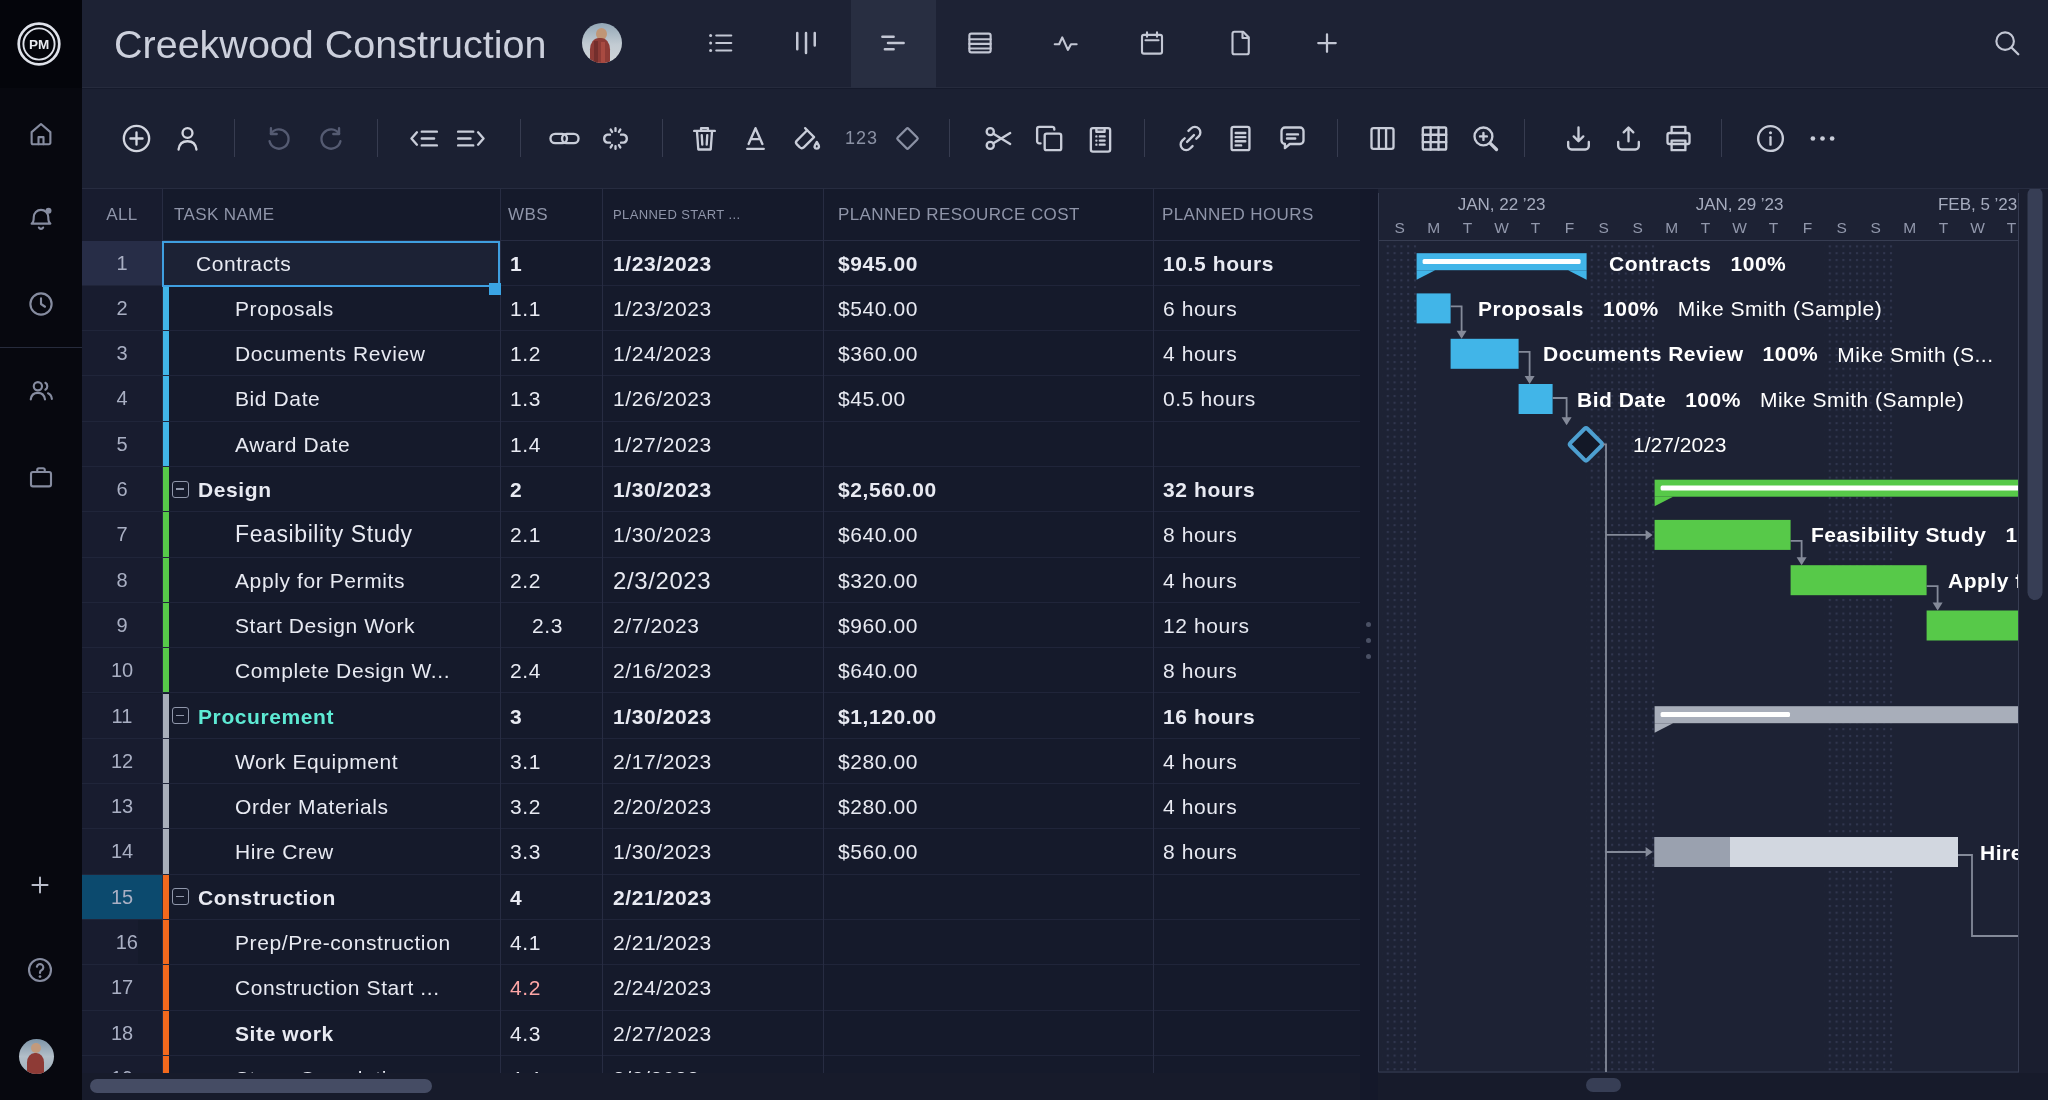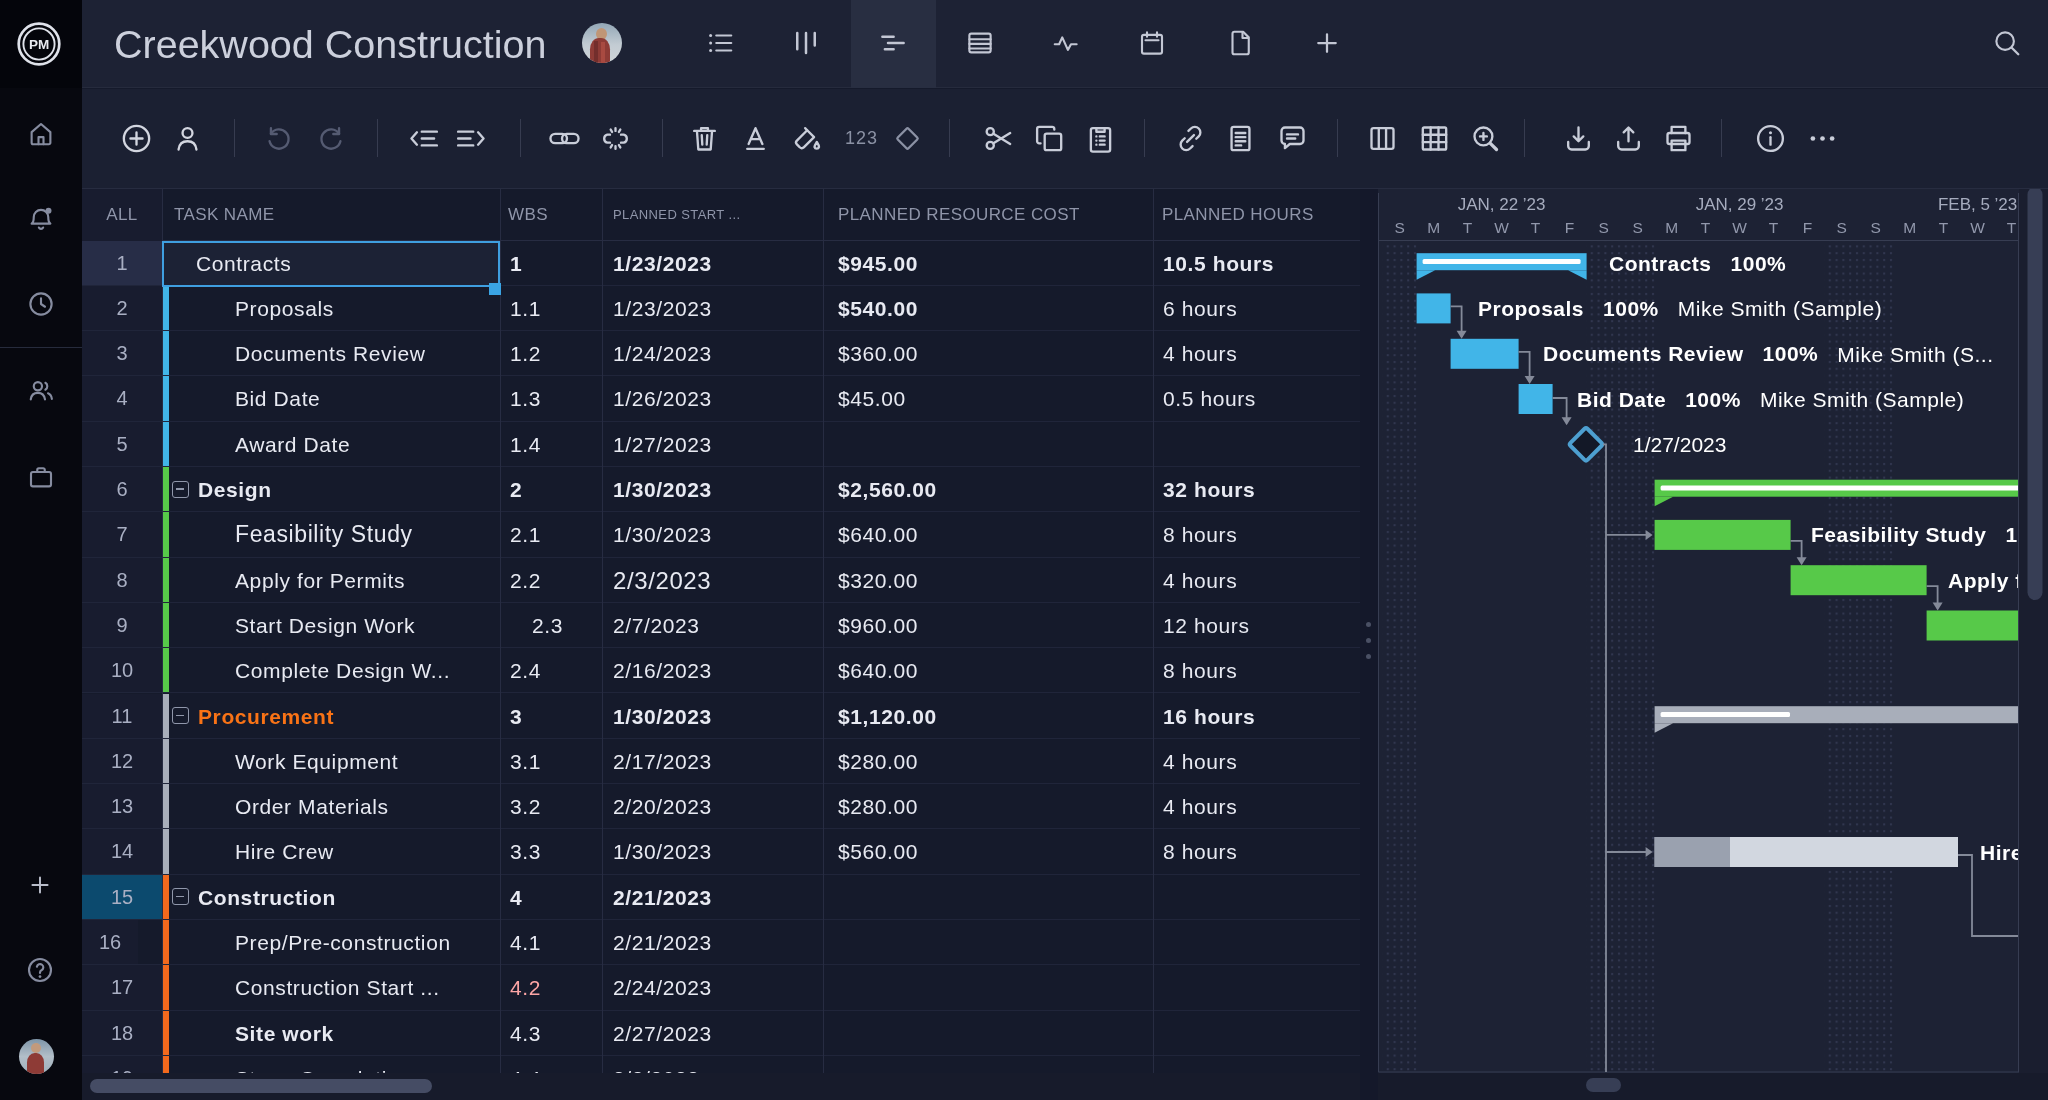--- a/index.html
+++ b/index.html
@@ -234,21 +234,21 @@
 <div class="abs" style="left:531px;top:0;height:100%;line-height:45.3px;font-size:21px;color:#e8eaf2;font-weight:bold;letter-spacing:.6px">1/23/2023</div>
 <div class="abs" style="left:756px;top:0;height:100%;line-height:45.3px;font-size:21px;color:#e8eaf2;font-weight:bold;letter-spacing:.6px">$945.00</div>
 <div class="abs" style="left:1081px;top:0;height:100%;line-height:45.3px;font-size:21px;color:#e8eaf2;font-weight:bold;letter-spacing:.6px">10.5 hours</div>
 </div>
 <div class="abs" style="left:0;top:96.8px;width:1278px;height:45.3px;border-bottom:1px solid #20253a">
 <div class="abs" style="left:0;top:0;width:80px;height:100%;background:#181c2f;color:#a9afc3;font-size:20px;text-align:center;line-height:45.3px">2</div>
 <div class="abs" style="left:81px;top:0;width:6px;height:100%;background:#41b5e8"></div>
 <div class="abs" style="left:153px;top:0;height:100%;line-height:45.3px;font-size:21px;color:#e8eaf2;font-weight:normal;white-space:nowrap;letter-spacing:.6px">Proposals</div>
 <div class="abs" style="left:428px;top:0;height:100%;line-height:45.3px;font-size:21px;color:#e8eaf2;font-weight:normal;letter-spacing:.6px">1.1</div>
 <div class="abs" style="left:531px;top:0;height:100%;line-height:45.3px;font-size:21px;color:#e8eaf2;font-weight:normal;letter-spacing:.6px">1/23/2023</div>
-<div class="abs" style="left:756px;top:0;height:100%;line-height:45.3px;font-size:21px;color:#e8eaf2;font-weight:bold;letter-spacing:.6px">$540.00</div>
+<div class="abs" style="left:756px;top:0;height:100%;line-height:45.3px;font-size:21px;color:#e8eaf2;font-weight:normal;letter-spacing:.6px">$540.00</div>
 <div class="abs" style="left:1081px;top:0;height:100%;line-height:45.3px;font-size:21px;color:#e8eaf2;font-weight:normal;letter-spacing:.6px">6 hours</div>
 </div>
 <div class="abs" style="left:0;top:142.1px;width:1278px;height:45.3px;border-bottom:1px solid #20253a">
 <div class="abs" style="left:0;top:0;width:80px;height:100%;background:#181c2f;color:#a9afc3;font-size:20px;text-align:center;line-height:45.3px">3</div>
 <div class="abs" style="left:81px;top:0;width:6px;height:100%;background:#41b5e8"></div>
 <div class="abs" style="left:153px;top:0;height:100%;line-height:45.3px;font-size:21px;color:#e8eaf2;font-weight:normal;white-space:nowrap;letter-spacing:.6px">Documents Review</div>
 <div class="abs" style="left:428px;top:0;height:100%;line-height:45.3px;font-size:21px;color:#e8eaf2;font-weight:normal;letter-spacing:.6px">1.2</div>
 <div class="abs" style="left:531px;top:0;height:100%;line-height:45.3px;font-size:21px;color:#e8eaf2;font-weight:normal;letter-spacing:.6px">1/24/2023</div>
 <div class="abs" style="left:756px;top:0;height:100%;line-height:45.3px;font-size:21px;color:#e8eaf2;font-weight:normal;letter-spacing:.6px">$360.00</div>
 <div class="abs" style="left:1081px;top:0;height:100%;line-height:45.3px;font-size:21px;color:#e8eaf2;font-weight:normal;letter-spacing:.6px">4 hours</div>
@@ -316,21 +316,21 @@
 <div class="abs" style="left:531px;top:0;height:100%;line-height:45.3px;font-size:21px;color:#e8eaf2;font-weight:normal;letter-spacing:.6px">2/16/2023</div>
 <div class="abs" style="left:756px;top:0;height:100%;line-height:45.3px;font-size:21px;color:#e8eaf2;font-weight:normal;letter-spacing:.6px">$640.00</div>
 <div class="abs" style="left:1081px;top:0;height:100%;line-height:45.3px;font-size:21px;color:#e8eaf2;font-weight:normal;letter-spacing:.6px">8 hours</div>
 </div>
 <div class="abs" style="left:0;top:504.5px;width:1278px;height:45.3px;border-bottom:1px solid #20253a">
 <div class="abs" style="left:0;top:0;width:80px;height:100%;background:#181c2f;color:#a9afc3;font-size:20px;text-align:center;line-height:45.3px">11</div>
 <div class="abs" style="left:81px;top:0;width:6px;height:100%;background:#a8aeba"></div>
 <div class="abs" style="left:90px;top:13.6px;width:17px;height:17px;border:1.6px solid #9097ab;border-radius:3px;">
         <div style="position:absolute;left:3px;top:6.6px;width:8px;height:1.6px;background:#9097ab"></div>
       </div>
-<div class="abs" style="left:116px;top:0;height:100%;line-height:45.3px;font-size:21px;color:#f97316;font-weight:bold;white-space:nowrap;letter-spacing:.6px">Procurement</div>
+<div class="abs" style="left:116px;top:0;height:100%;line-height:45.3px;font-size:21px;color:#5eead4;font-weight:bold;white-space:nowrap;letter-spacing:.6px">Procurement</div>
 <div class="abs" style="left:428px;top:0;height:100%;line-height:45.3px;font-size:21px;color:#e8eaf2;font-weight:bold;letter-spacing:.6px">3</div>
 <div class="abs" style="left:531px;top:0;height:100%;line-height:45.3px;font-size:21px;color:#e8eaf2;font-weight:bold;letter-spacing:.6px">1/30/2023</div>
 <div class="abs" style="left:756px;top:0;height:100%;line-height:45.3px;font-size:21px;color:#e8eaf2;font-weight:bold;letter-spacing:.6px">$1,120.00</div>
 <div class="abs" style="left:1081px;top:0;height:100%;line-height:45.3px;font-size:21px;color:#e8eaf2;font-weight:bold;letter-spacing:.6px">16 hours</div>
 </div>
 <div class="abs" style="left:0;top:549.8px;width:1278px;height:45.3px;border-bottom:1px solid #20253a">
 <div class="abs" style="left:0;top:0;width:80px;height:100%;background:#181c2f;color:#a9afc3;font-size:20px;text-align:center;line-height:45.3px">12</div>
 <div class="abs" style="left:81px;top:0;width:6px;height:100%;background:#a8aeba"></div>
 <div class="abs" style="left:153px;top:0;height:100%;line-height:45.3px;font-size:21px;color:#e8eaf2;font-weight:normal;white-space:nowrap;letter-spacing:.6px">Work Equipment</div>
 <div class="abs" style="left:428px;top:0;height:100%;line-height:45.3px;font-size:21px;color:#e8eaf2;font-weight:normal;letter-spacing:.6px">3.1</div>
@@ -360,21 +360,21 @@
 <div class="abs" style="left:0;top:0;width:80px;height:100%;background:#0c4a6e;color:#a9afc3;font-size:20px;text-align:center;line-height:45.3px">15</div>
 <div class="abs" style="left:81px;top:0;width:6px;height:100%;background:#f2691d"></div>
 <div class="abs" style="left:90px;top:13.6px;width:17px;height:17px;border:1.6px solid #9097ab;border-radius:3px;">
         <div style="position:absolute;left:3px;top:6.6px;width:8px;height:1.6px;background:#9097ab"></div>
       </div>
 <div class="abs" style="left:116px;top:0;height:100%;line-height:45.3px;font-size:21px;color:#e8eaf2;font-weight:bold;white-space:nowrap;letter-spacing:.6px">Construction</div>
 <div class="abs" style="left:428px;top:0;height:100%;line-height:45.3px;font-size:21px;color:#e8eaf2;font-weight:bold;letter-spacing:.6px">4</div>
 <div class="abs" style="left:531px;top:0;height:100%;line-height:45.3px;font-size:21px;color:#e8eaf2;font-weight:bold;letter-spacing:.6px">2/21/2023</div>
 </div>
 <div class="abs" style="left:0;top:731.0px;width:1278px;height:45.3px;border-bottom:1px solid #20253a">
-<div class="abs" style="left:0;top:0;width:56px;height:100%;background:#181c2f;color:#a9afc3;font-size:20px;text-align:center;line-height:45.3px">16</div>
+<div class="abs" style="left:0;top:0;width:56px;height:100%;background:#181c2f;color:#a9afc3;font-size:20px;text-align:right;line-height:45.3px">16</div>
 <div class="abs" style="left:81px;top:0;width:6px;height:100%;background:#f2691d"></div>
 <div class="abs" style="left:153px;top:0;height:100%;line-height:45.3px;font-size:21px;color:#e8eaf2;font-weight:normal;white-space:nowrap;letter-spacing:.6px">Prep/Pre-construction</div>
 <div class="abs" style="left:428px;top:0;height:100%;line-height:45.3px;font-size:21px;color:#e8eaf2;font-weight:normal;letter-spacing:.6px">4.1</div>
 <div class="abs" style="left:531px;top:0;height:100%;line-height:45.3px;font-size:21px;color:#e8eaf2;font-weight:normal;letter-spacing:.6px">2/21/2023</div>
 </div>
 <div class="abs" style="left:0;top:776.3px;width:1278px;height:45.3px;border-bottom:1px solid #20253a">
 <div class="abs" style="left:0;top:0;width:80px;height:100%;background:#181c2f;color:#a9afc3;font-size:20px;text-align:center;line-height:45.3px">17</div>
 <div class="abs" style="left:81px;top:0;width:6px;height:100%;background:#f2691d"></div>
 <div class="abs" style="left:153px;top:0;height:100%;line-height:45.3px;font-size:21px;color:#e8eaf2;font-weight:normal;white-space:nowrap;letter-spacing:.6px">Construction Start ...</div>
 <div class="abs" style="left:428px;top:0;height:100%;line-height:45.3px;font-size:21px;color:#fca5a5;font-weight:normal;letter-spacing:.6px">4.2</div>

